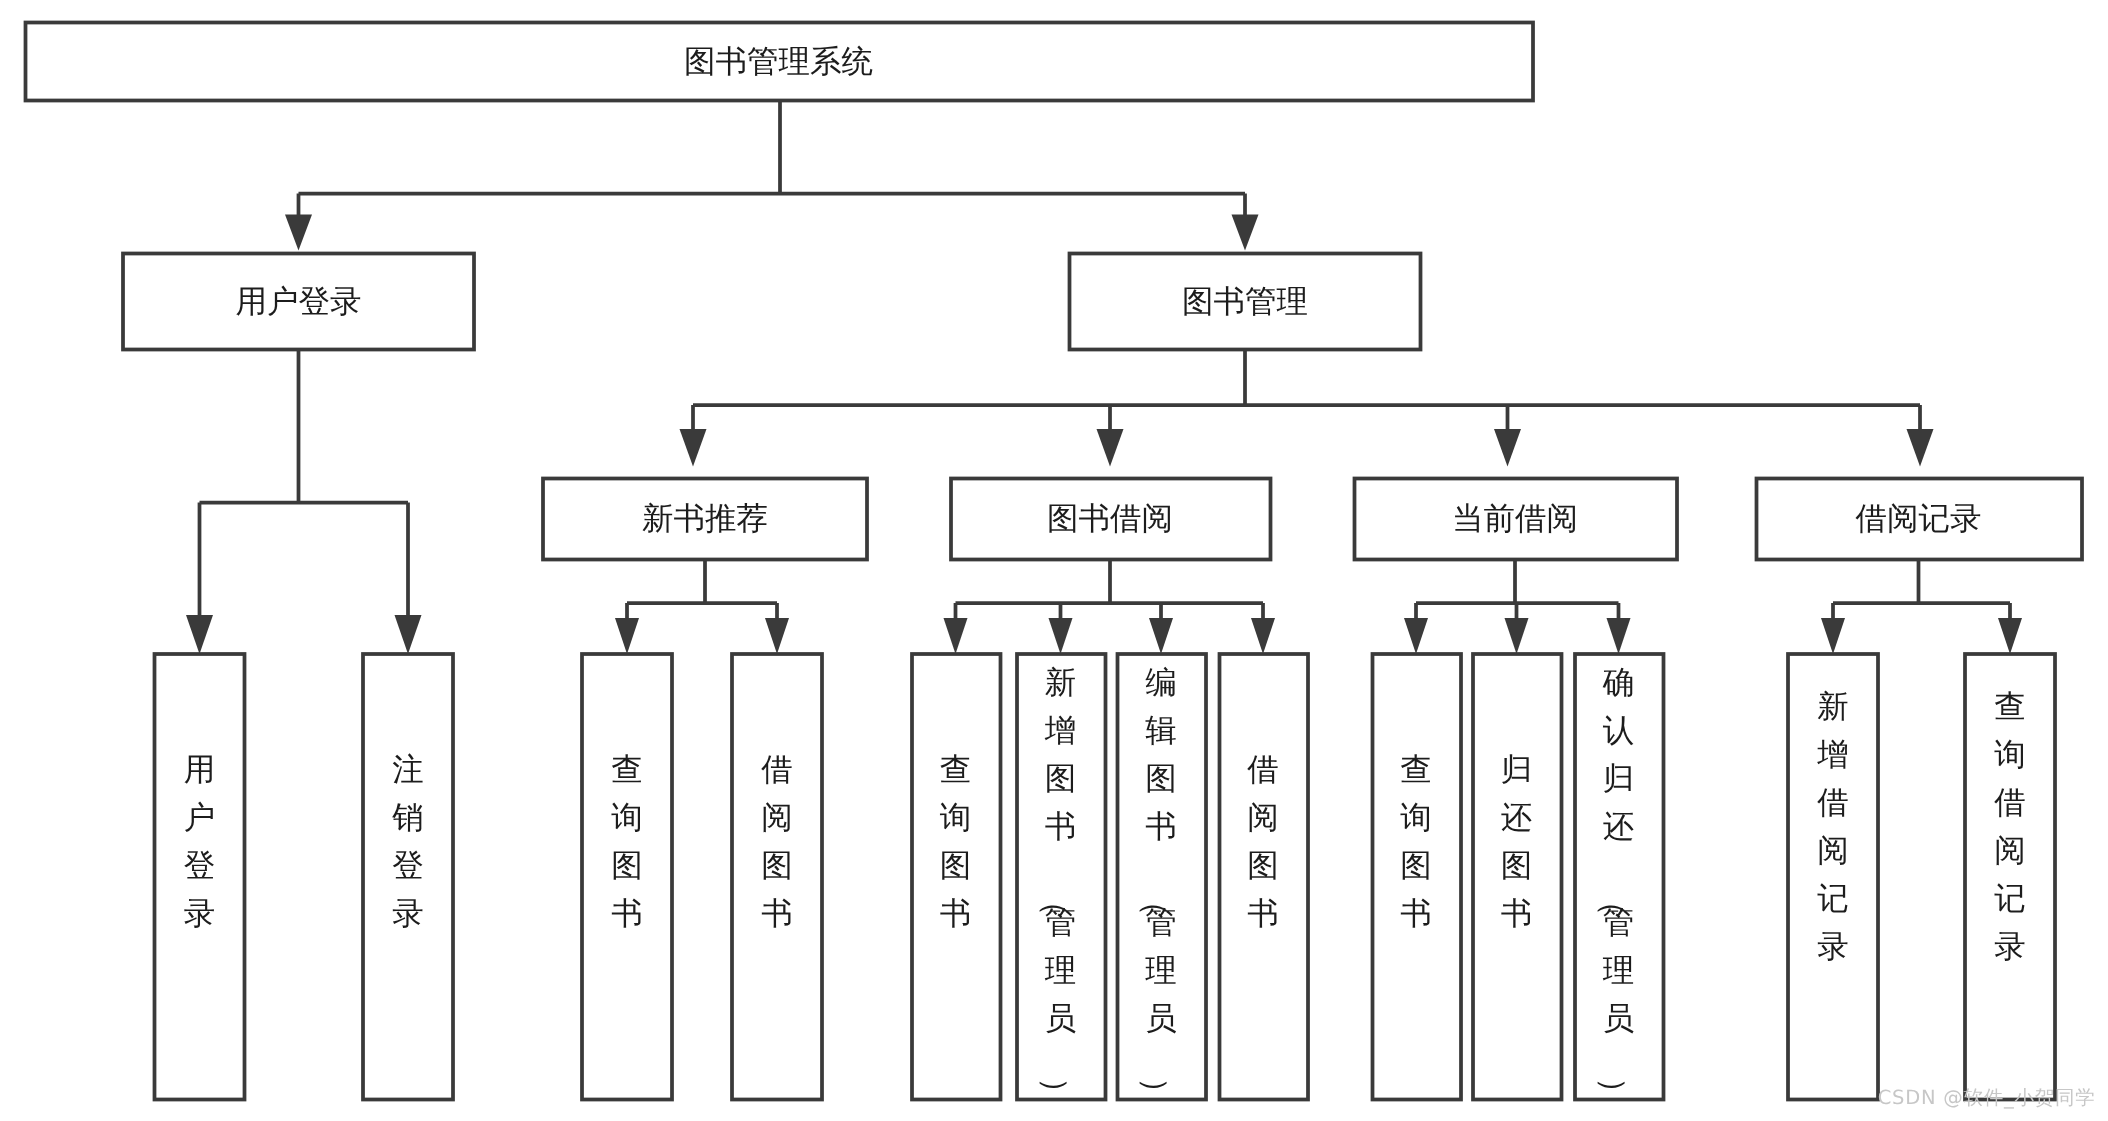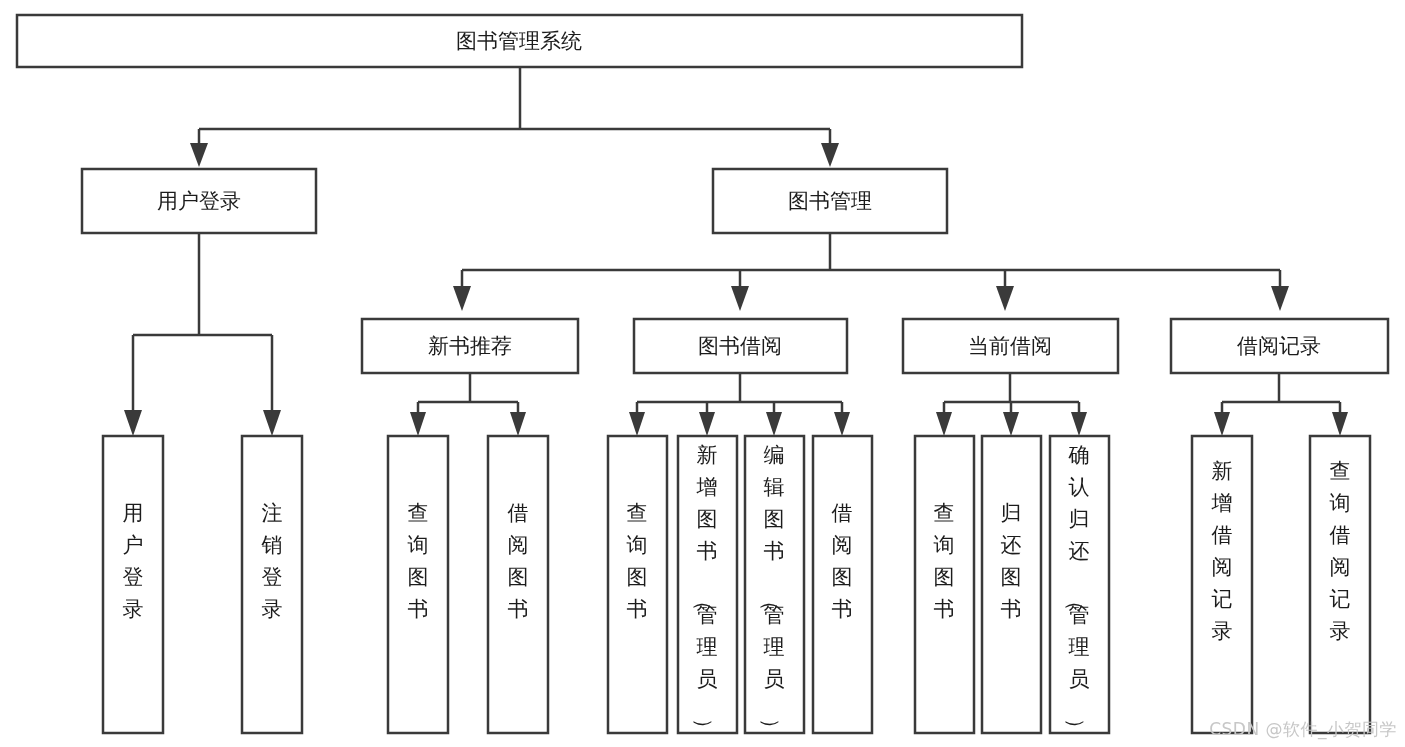--- a/index.html
+++ b/index.html
@@ -46,21 +46,21 @@
   }
   .arrow-head {
     fill: #3a3a3a;
     stroke: none;
   }
   .watermark {
     position: absolute;
     right: 8px;
     bottom: 6px;
     font-family: "DejaVu Sans", "Liberation Sans", sans-serif;
-    font-size: 17px;
+    font-size: 13px;
     color: #c7c7c7;
     letter-spacing: 0.5px;
     white-space: nowrap;
     user-select: none;
   }
 </style>
 </head>
 <body>
 
 <svg id="diagram" viewBox="0 0 1405 747" xmlns="http://www.w3.org/2000/svg">

